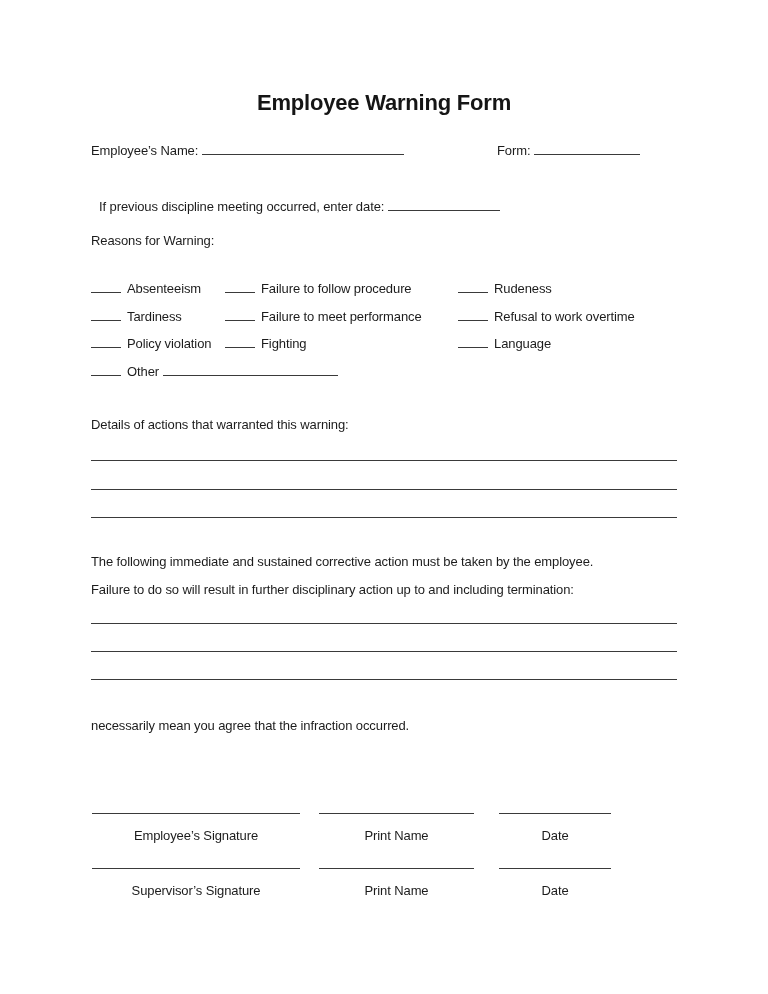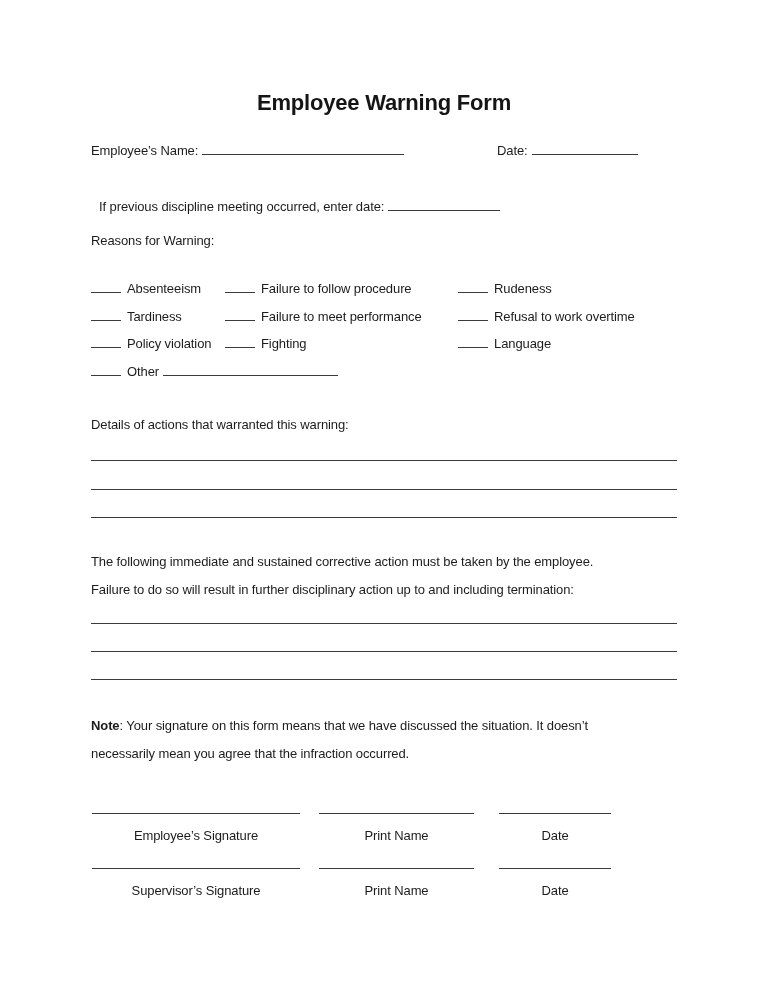--- a/index.html
+++ b/index.html
@@ -65,21 +65,21 @@
 </head>
 <body>
 
 <div class="page">
 
   <div class="abs title">Employee Warning Form</div>
 
   <div class="abs content fieldrow" style="top:141px;">
     <span>Employee’s Name:</span><span class="fill-line w202"></span>
     <span class="date-group">
-      <span>Date:</span><span class="fill-line w106"></span>
+      <span>Form:</span><span class="fill-line w106"></span>
     </span>
   </div>
 
 
   <div class="abs content fieldrow" style="top:197px;margin-left:8px;">
     <span>If previous discipline meeting occurred, enter date:</span><span class="fill-line w112"></span>
   </div>
 
   <div class="abs content" style="top:233px;">Reasons for Warning:</div>
 
@@ -109,21 +109,20 @@
     <div>The following immediate and sustained corrective action must be taken by the employee.</div>
     <div>Failure to do so will result in further disciplinary action up to and including termination:</div>
   </div>
   <div class="abs content" style="top:595px;">
     <div class="ruled ruled-29"></div>
     <div class="ruled ruled-28"></div>
     <div class="ruled ruled-28"></div>
   </div>
 
   <div class="abs content para" style="top:712px;">
-    <div><span class="bold">Note</span><span>: Your signature on this form means that we have discussed the situation. It doesn’t</span></div>
     <div>necessarily mean you agree that the infraction occurred.</div>
   </div>
 
   <div class="abs content sig-line-row" style="top:798px;">
     <span class="sig-col sig-c1 sig-underline"></span>
     <span class="sig-col sig-c2 sig-underline"></span>
     <span class="sig-col sig-c3 sig-underline"></span>
   </div>
   <div class="abs content" style="top:826px; height:20px;">
     <span class="sig-col sig-c1 sig-label">Employee’s Signature</span>

